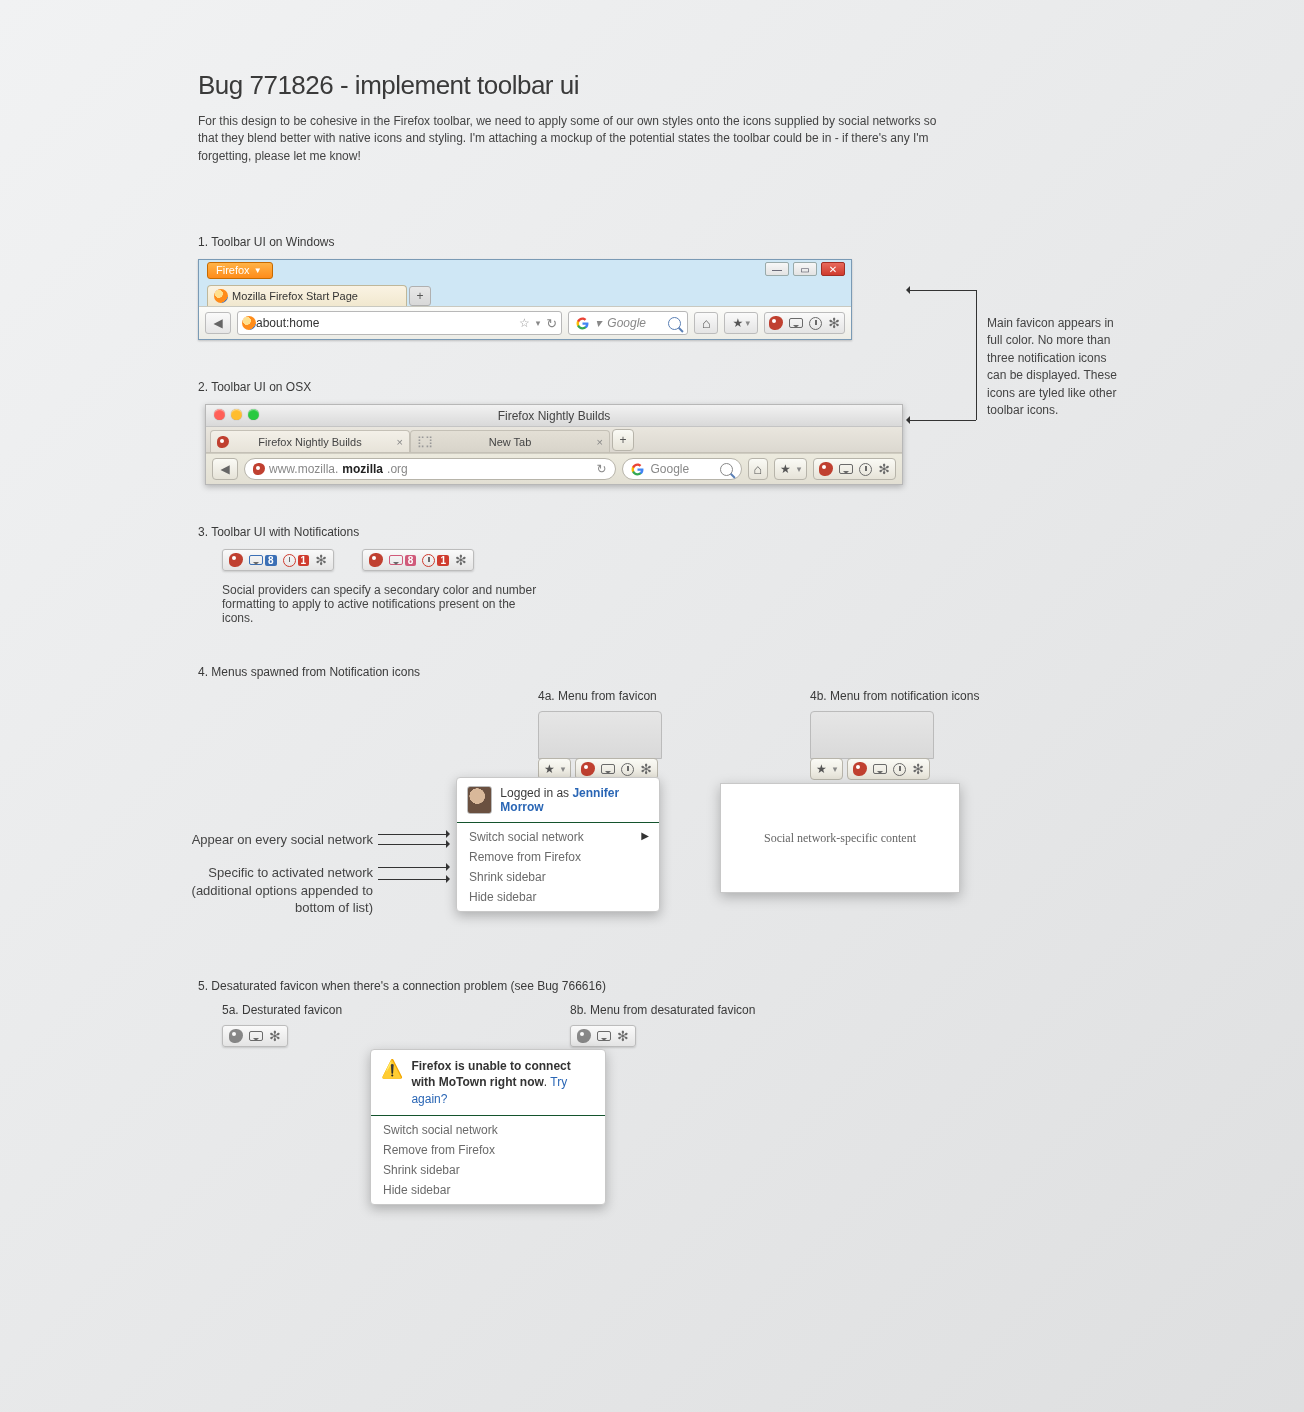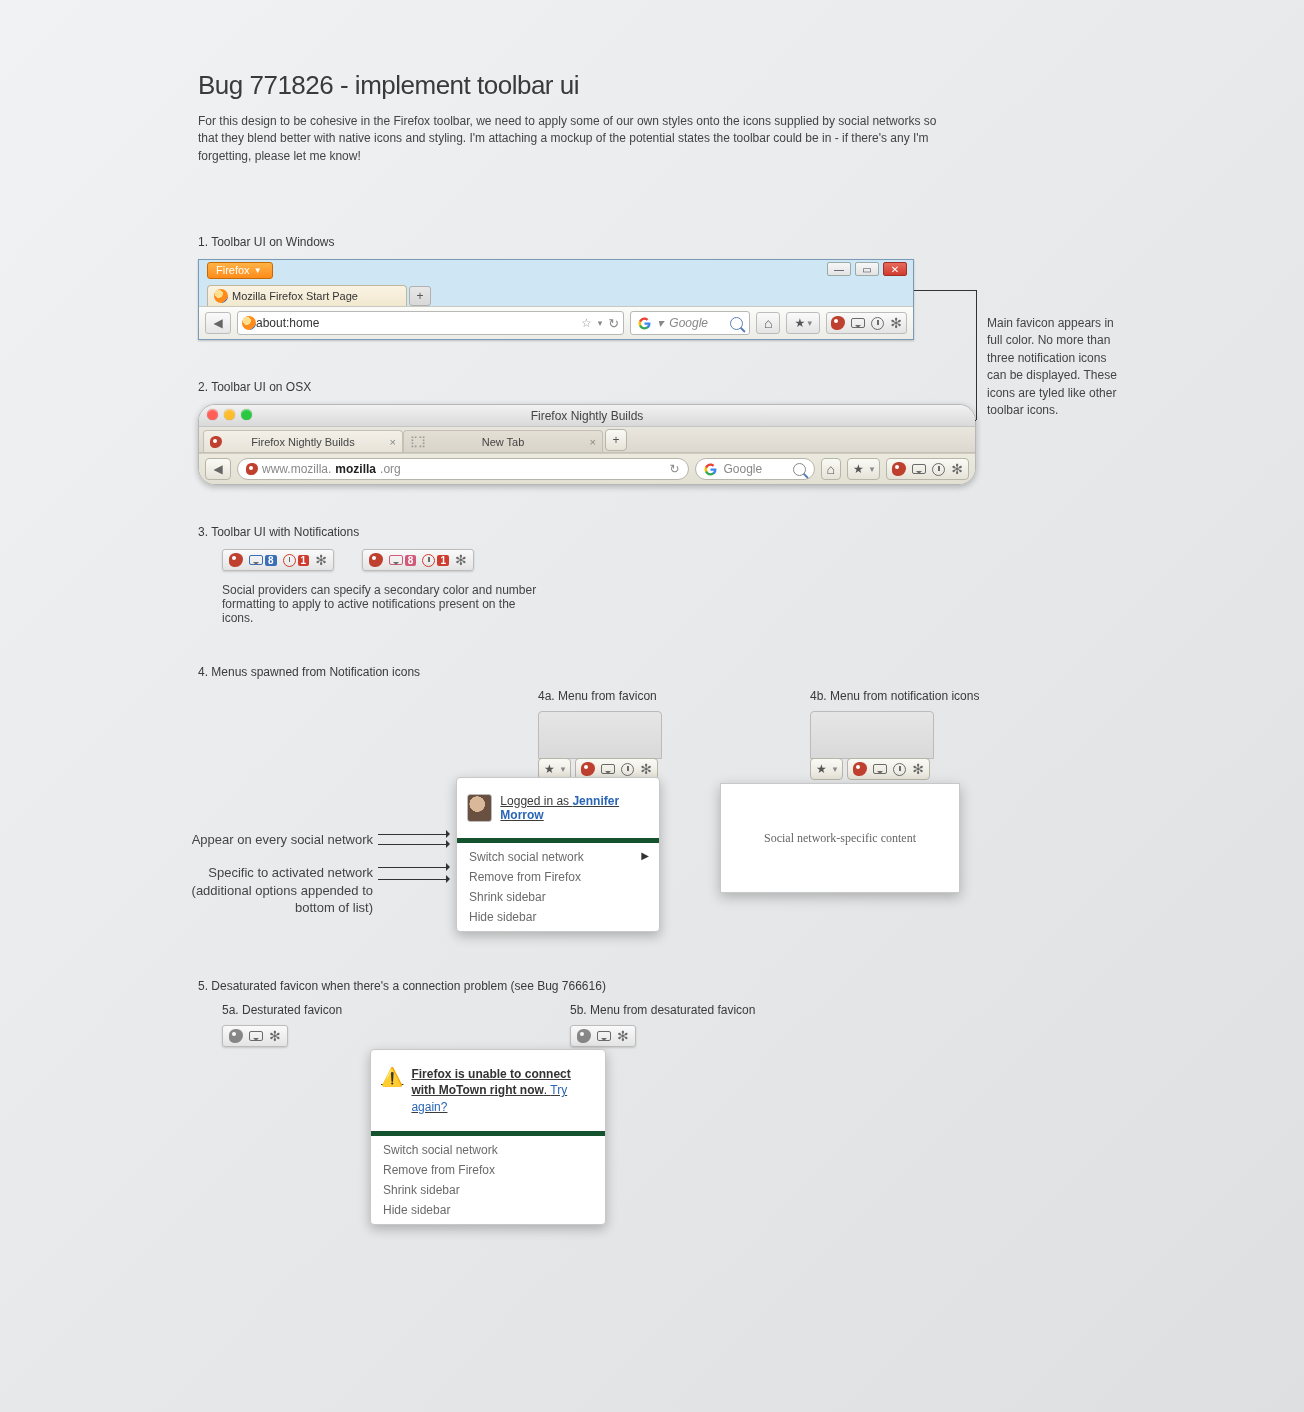--- a/index.html
+++ b/index.html
@@ -33,21 +33,21 @@
     margin-bottom: 70px;
   }
   .sectionLabel {
     font-size: 12px;
     margin: 0 0 10px 0;
   }
   .subLabel { font-size: 12px; margin: 0 0 8px 0; }
 
   
   .winFrame {
-    width: 716px;
+    width: 654px;
     border: 1px solid #7a9ab5;
     background: #cfe7f5;
     box-shadow: 0 1px 2px rgba(0,0,0,.2);
     position: relative;
   }
   .winCaption {
     height: 20px;
     background: linear-gradient(#cfe7f5,#cfe7f5);
     position: relative;
   }
@@ -165,25 +165,26 @@
   .iconClock { width:13px;height:13px; border:1.5px solid #6a6a6a; border-radius:50%; position:relative; }
   .iconClock::after { content:""; position:absolute; width:1.5px; height:5px; background:#6a6a6a; left:5px; top:2px; transform-origin:bottom; }
   .iconGear { color:#6a6a6a; font-size:14px; line-height:1; }
   .iconHome { font-size:14px; color:#555; }
   .iconMag { width:13px;height:13px;border:1.5px solid #5a7fb5;border-radius:50%;position:relative; }
   .iconMag::after { content:"";position:absolute;width:6px;height:1.5px;background:#5a7fb5;right:-4px;bottom:-2px;transform:rotate(45deg); }
   .iconGrey { filter: grayscale(1) opacity(.7); }
 
   
   .macFrame {
-    width: 778px;
+    width: 698px;
     border: 1px solid #b7b7b7;
-    border-radius: 17px;
+    border-radius: 0;
     overflow: hidden;
     box-shadow: 0 2px 6px rgba(0,0,0,.25);
+    margin-left: 7px;
   }
   .macTitlebar {
     height: 22px;
     background: linear-gradient(#f2f2f2,#d9d9d9);
     border-bottom: 1px solid #c4c4c4;
     position: relative;
     display:flex; align-items:center; justify-content:center;
     font-size: 12px; color:#444;
   }
   .tlights { position:absolute; left:8px; top:4px; display:flex; gap:6px; }
@@ -262,24 +263,23 @@
   
   .menuCard {
     background:#fff;
     border:1px solid #c8c8c8;
     border-radius:4px;
     box-shadow: 0 4px 12px rgba(0,0,0,.25);
     font-size:12px;
     overflow:hidden;
   }
   .menuHeader {
-    padding: 16px 10px;
+    padding: 8px 10px;
     display:flex; align-items:center; gap:8px;
-    border-bottom:5px solid #14532d;
-    text-decoration:underline;
+    border-bottom:1px solid #14532d;
   }
   .avatar {
     width:28px;height:28px;border-radius:3px;
     background: radial-gradient(circle at 40% 35%, #d9b89a 0 35%, #6a5040 36% 100%);
     border:1px solid #bbb;
   }
   .menuHeader .name { color:#2a66b5; font-weight:bold; }
   .menuItems { padding: 4px 0; }
   .mi {
     padding: 3px 12px; color:#6a6a6a; position:relative;
@@ -561,21 +561,21 @@
     <div style="position:absolute;left:24px;top:0;">
       <p class="subLabel">5a. Desturated favicon</p>
       <div class="badgeBox">
         <span class="iconRed iconGrey"></span>
         <span class="iconChat"></span>
         <span class="iconGear">✻</span>
       </div>
     </div>
 
     <div style="position:absolute;left:372px;top:0;">
-      <p class="subLabel">5b. Menu from desaturated favicon</p>
+      <p class="subLabel">8b. Menu from desaturated favicon</p>
       <div class="badgeBox">
         <span class="iconRed iconGrey"></span>
         <span class="iconChat"></span>
         <span class="iconGear">✻</span>
       </div>
     </div>
 
     <div class="menuCard" style="position:absolute;left:172px;top:46px;width:236px;">
       <div class="menuHeader" style="align-items:flex-start;">
         <span style="font-size:18px;">⚠️</span>

